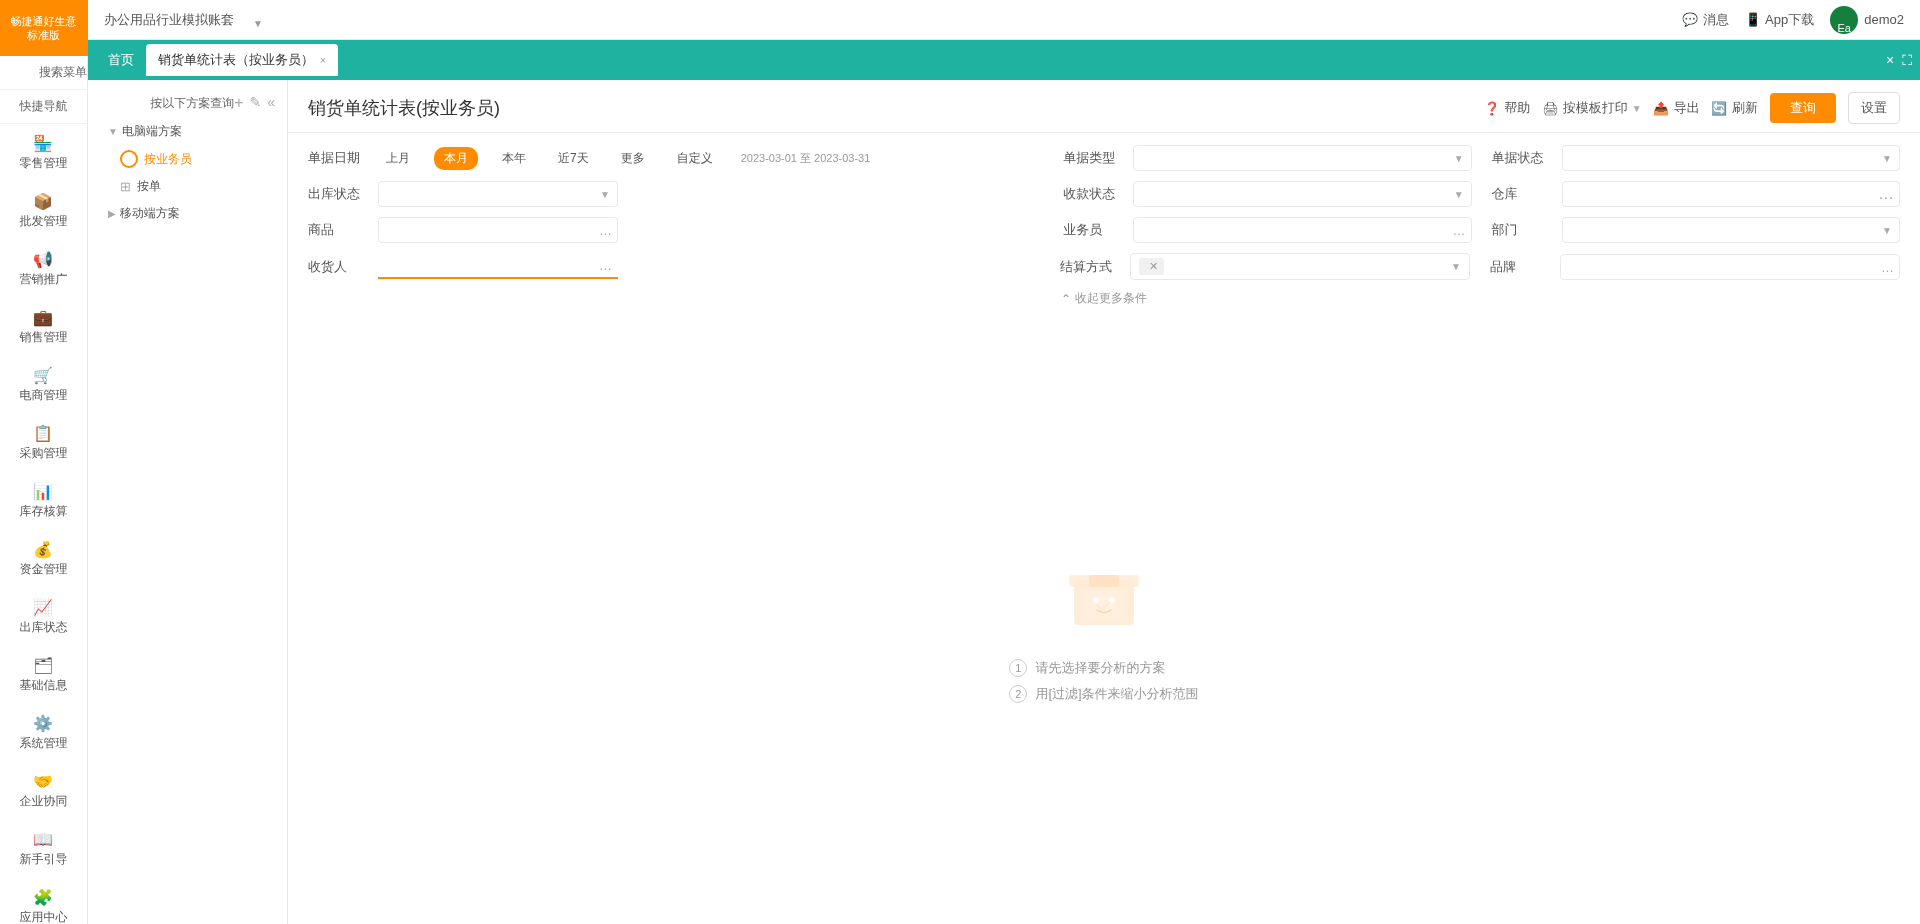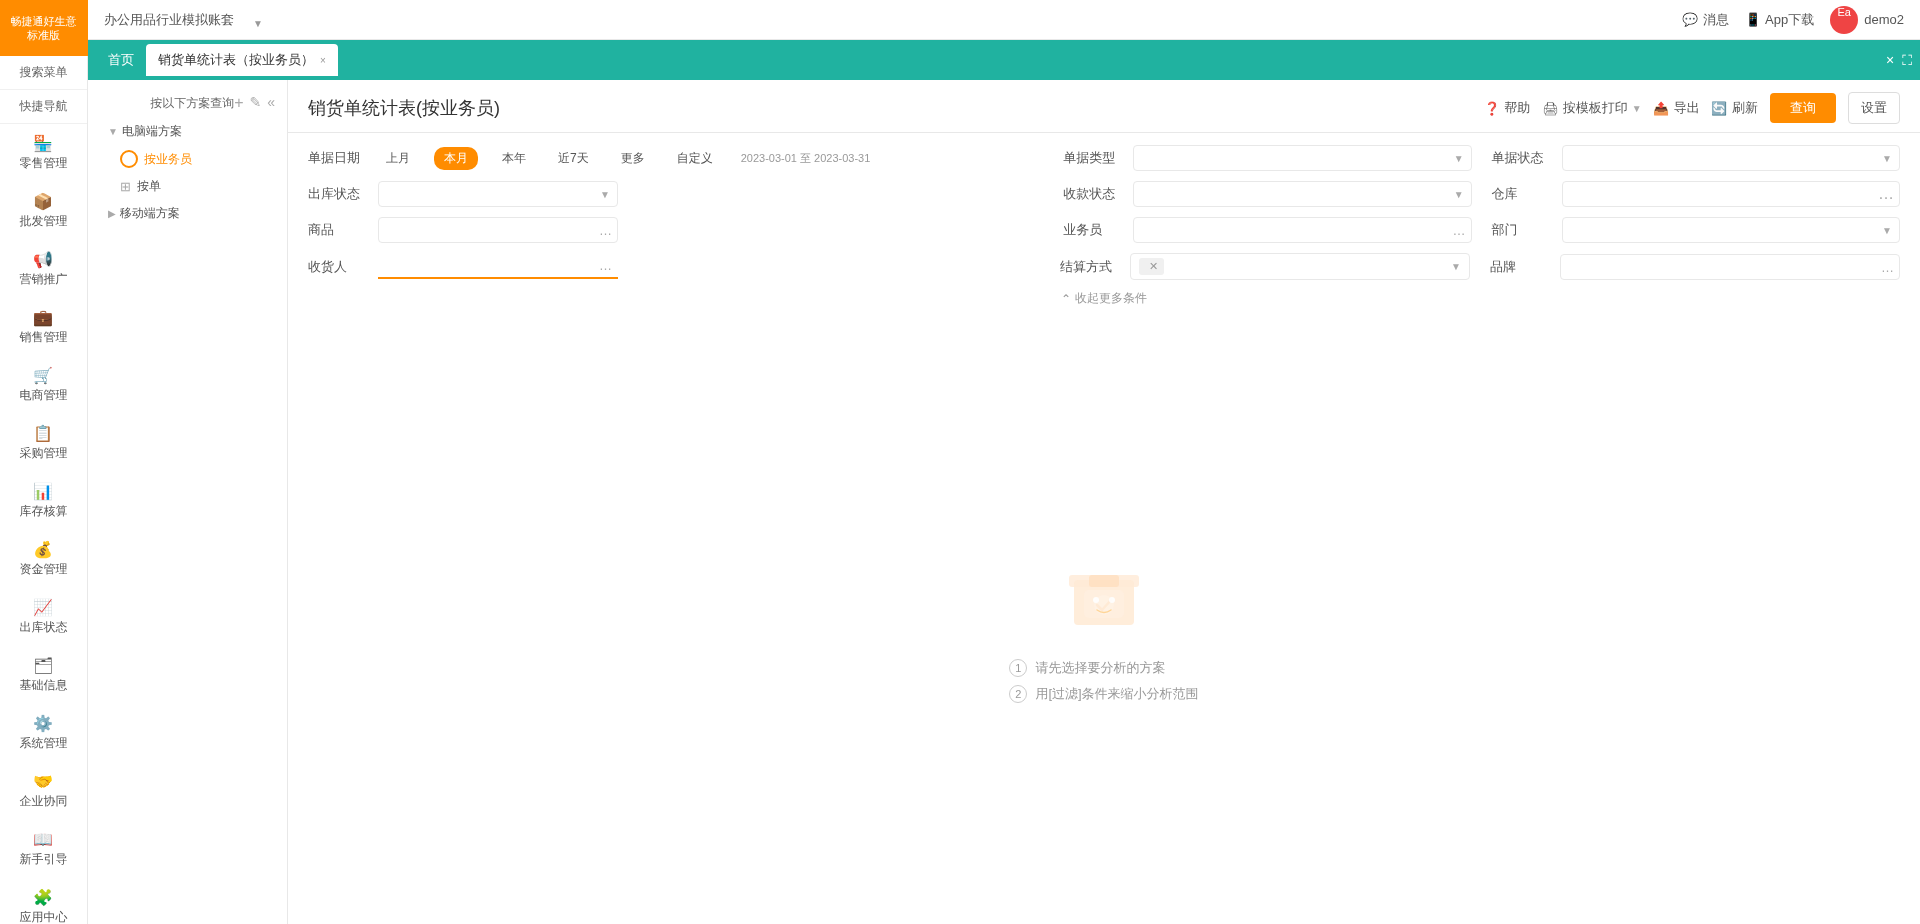--- a/index.html
+++ b/index.html
@@ -2,36 +2,36 @@
 <html><head>
   <meta charset="utf-8">
   <style>
     * { box-sizing: border-box; margin: 0; padding: 0; }
     body { font-family: "Microsoft YaHei", "PingFang SC", sans-serif; font-size: 13px; background: #f5f5f5; color: #333; display: flex; height: 924px; overflow: hidden; }
 
     
     .sidebar { width: 88px; background: #fff; display: flex; flex-direction: column; align-items: center; border-right: 1px solid #e8e8e8; flex-shrink: 0; }
     .sidebar-logo { width: 88px; height: 56px; background: #ff8c00; display: flex; align-items: center; justify-content: center; flex-direction: column; }
     .sidebar-logo-text { color: #fff; font-size: 11px; line-height: 1.3; text-align: center; }
-    .sidebar-search { width: 100%; padding: 8px 0; text-align: center; color: #666; font-size: 12px; cursor: pointer; border-bottom: 1px solid #f0f0f0; }
+    .sidebar-search { width: 100%; padding: 8px 0; text-align: right; color: #666; font-size: 12px; cursor: pointer; border-bottom: 1px solid #f0f0f0; }
     .sidebar-quick { width: 100%; padding: 8px 0; text-align: center; color: #666; font-size: 12px; cursor: pointer; border-bottom: 1px solid #f0f0f0; }
     .sidebar-menu-items { width: 100%; flex: 1; overflow-y: auto; }
     .sidebar-item { width: 100%; padding: 10px 4px; text-align: center; color: #555; font-size: 12px; cursor: pointer; display: flex; flex-direction: column; align-items: center; gap: 2px; }
     .sidebar-item-icon { font-size: 16px; }
 
     
     .main { flex: 1; display: flex; flex-direction: column; overflow: hidden; }
 
     
     .top-header { height: 40px; background: #fff; display: flex; align-items: center; justify-content: space-between; padding: 0 16px; border-bottom: 1px solid #e8e8e8; flex-shrink: 0; }
     .top-header-left { display: flex; align-items: flex-end; gap: 19px; font-size: 13px; color: #555; }
     .header-dropdown-icon { font-size: 10px; color: #999; }
     .top-header-right { display: flex; align-items: center; gap: 16px; font-size: 13px; color: #555; }
     .header-user { display: flex; align-items: center; gap: 6px; cursor: pointer; }
-    .header-avatar { width: 28px; height: 28px; border-radius: 50%; background: #ef4444; display: flex; align-items: flex-start; justify-content: center; color: #fff; font-size: 11px; }
+    .header-avatar { width: 28px; height: 28px; border-radius: 50%; background: #15803d; display: flex; align-items: flex-end; justify-content: center; color: #fff; font-size: 11px; }
     .header-action { display: flex; align-items: center; gap: 4px; cursor: pointer; color: #555; }
 
     
     .tab-bar { height: 40px; background: #20b2a0; display: flex; align-items: center; padding: 0 8px; flex-shrink: 0; }
     .tab-item { height: 32px; padding: 0 12px; display: flex; align-items: center; gap: 6px; border-radius: 4px 4px 0 0; font-size: 13px; cursor: pointer; }
     .tab-item.home { background: transparent; color: #fff; }
     .tab-item.active { background: #fff; color: #333; }
     .tab-close { font-size: 10px; color: #999; cursor: pointer; }
     .tab-expand { margin-left: auto; color: #fff; font-size: 16px; cursor: pointer; display: flex; gap: 8px; }
 

